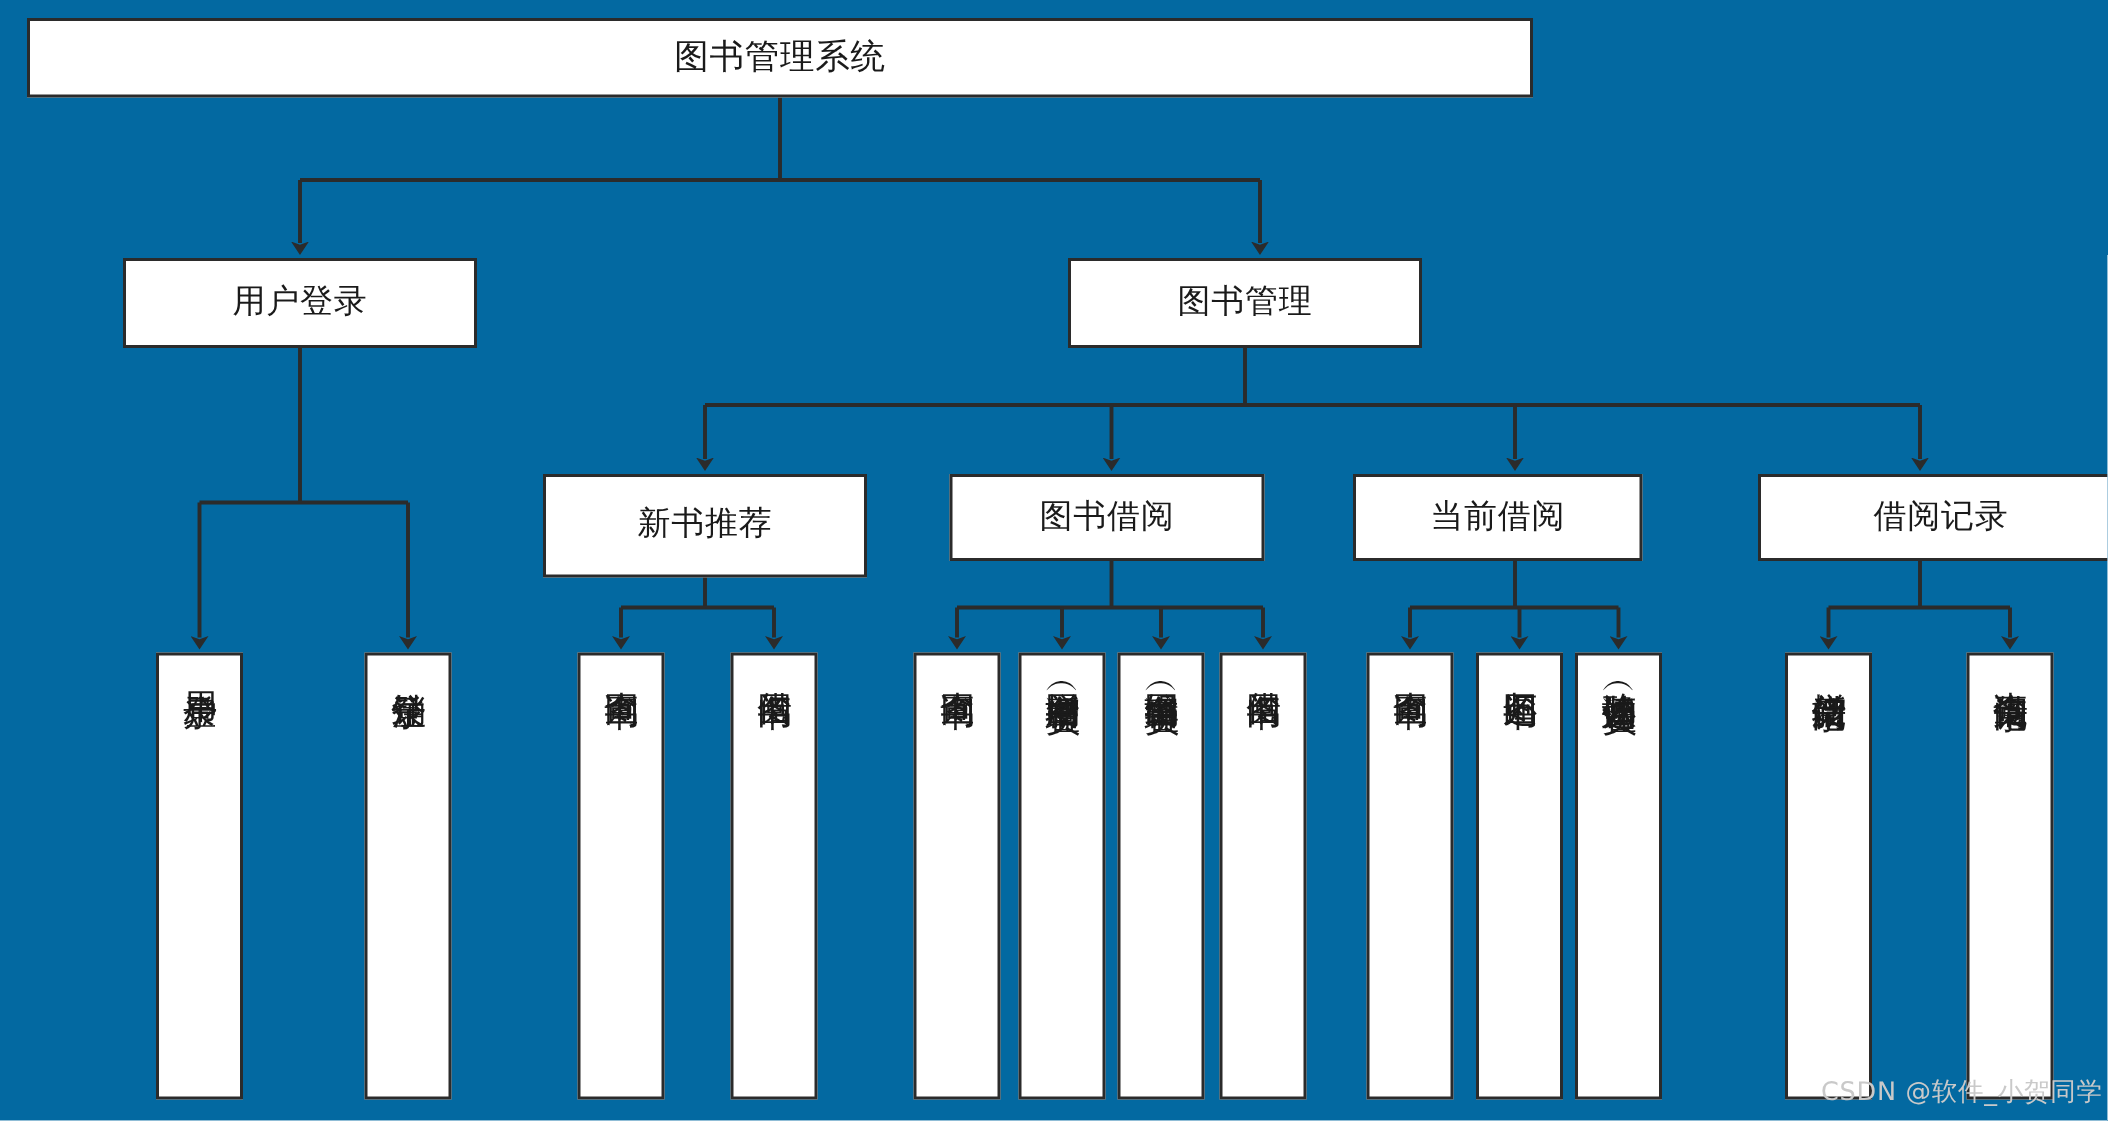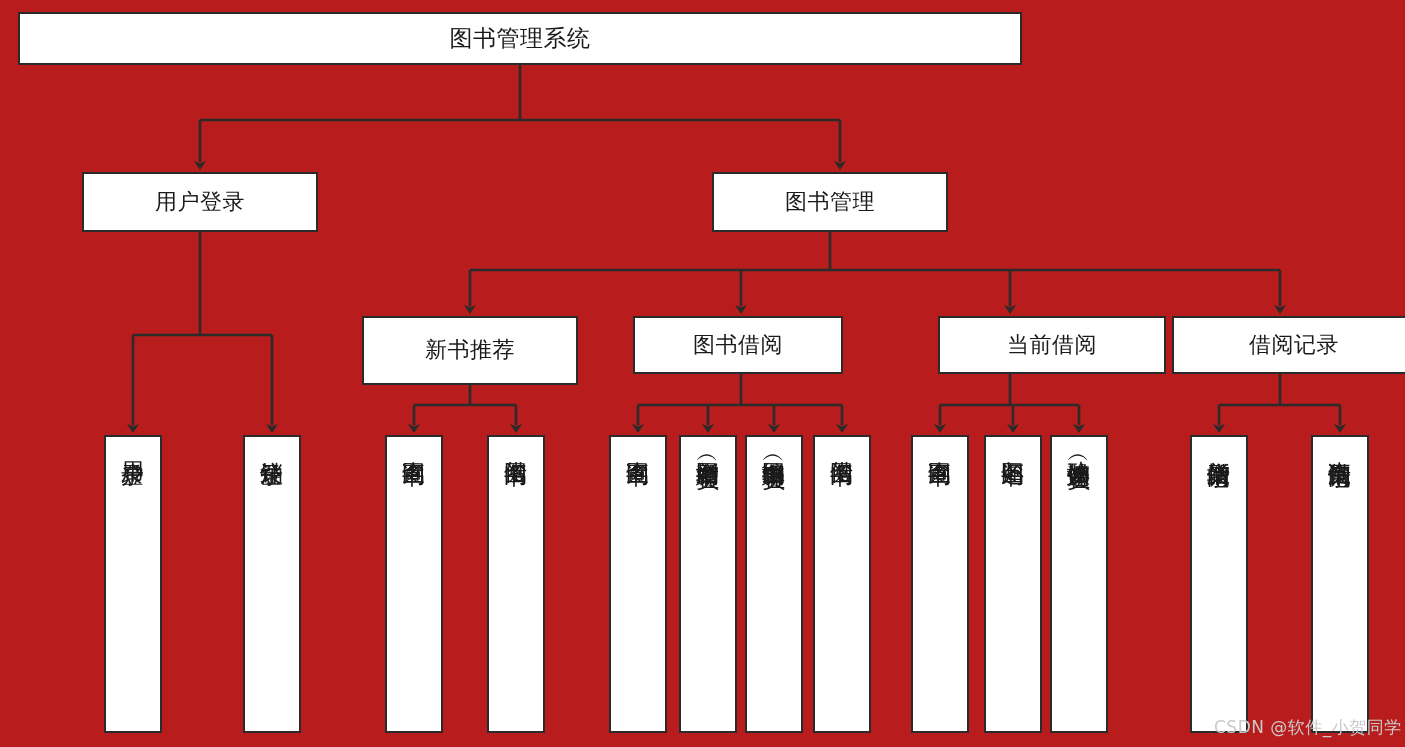--- a/index.html
+++ b/index.html
@@ -8,21 +8,21 @@
     padding: 0;
     background: #ffffff;
   }
   body {
     font-family: "DejaVu Sans", "Liberation Sans", sans-serif;
   }
   #canvas {
     position: relative;
     width: 1405px;
     height: 747px;
-    background: #b91c1c;
+    background: #0369a1;
     overflow: hidden;
   }
   svg.edges {
     position: absolute;
     left: 0;
     top: 0;
     width: 1405px;
     height: 747px;
     pointer-events: none;
   }
@@ -137,21 +137,21 @@
   <div class="node horizontal" style="left: 712px; top: 172px; width: 236px; height: 60px;">
     <span class="node-label">图书管理</span>
   </div>
 
   <div class="node horizontal" style="left: 362px; top: 316px; width: 216px; height: 69px;">
     <span class="node-label">新书推荐</span>
   </div>
   <div class="node horizontal" style="left: 633px; top: 316px; width: 210px; height: 58px;">
     <span class="node-label">图书借阅</span>
   </div>
-  <div class="node horizontal" style="left: 902px; top: 316px; width: 228px; height: 58px; margin-left: 36px;">
+  <div class="node horizontal" style="left: 902px; top: 316px; width: 193px; height: 58px;">
     <span class="node-label">当前借阅</span>
   </div>
   <div class="node horizontal" style="left: 1172px; top: 316px; width: 244px; height: 58px;">
     <span class="node-label">借阅记录</span>
   </div>
 
   <div class="node vertical" style="left: 104px; top: 435px; width: 58px; height: 298px;">
     <span class="node-label">用户登录</span>
   </div>
   <div class="node vertical" style="left: 243px; top: 435px; width: 58px; height: 298px;">

